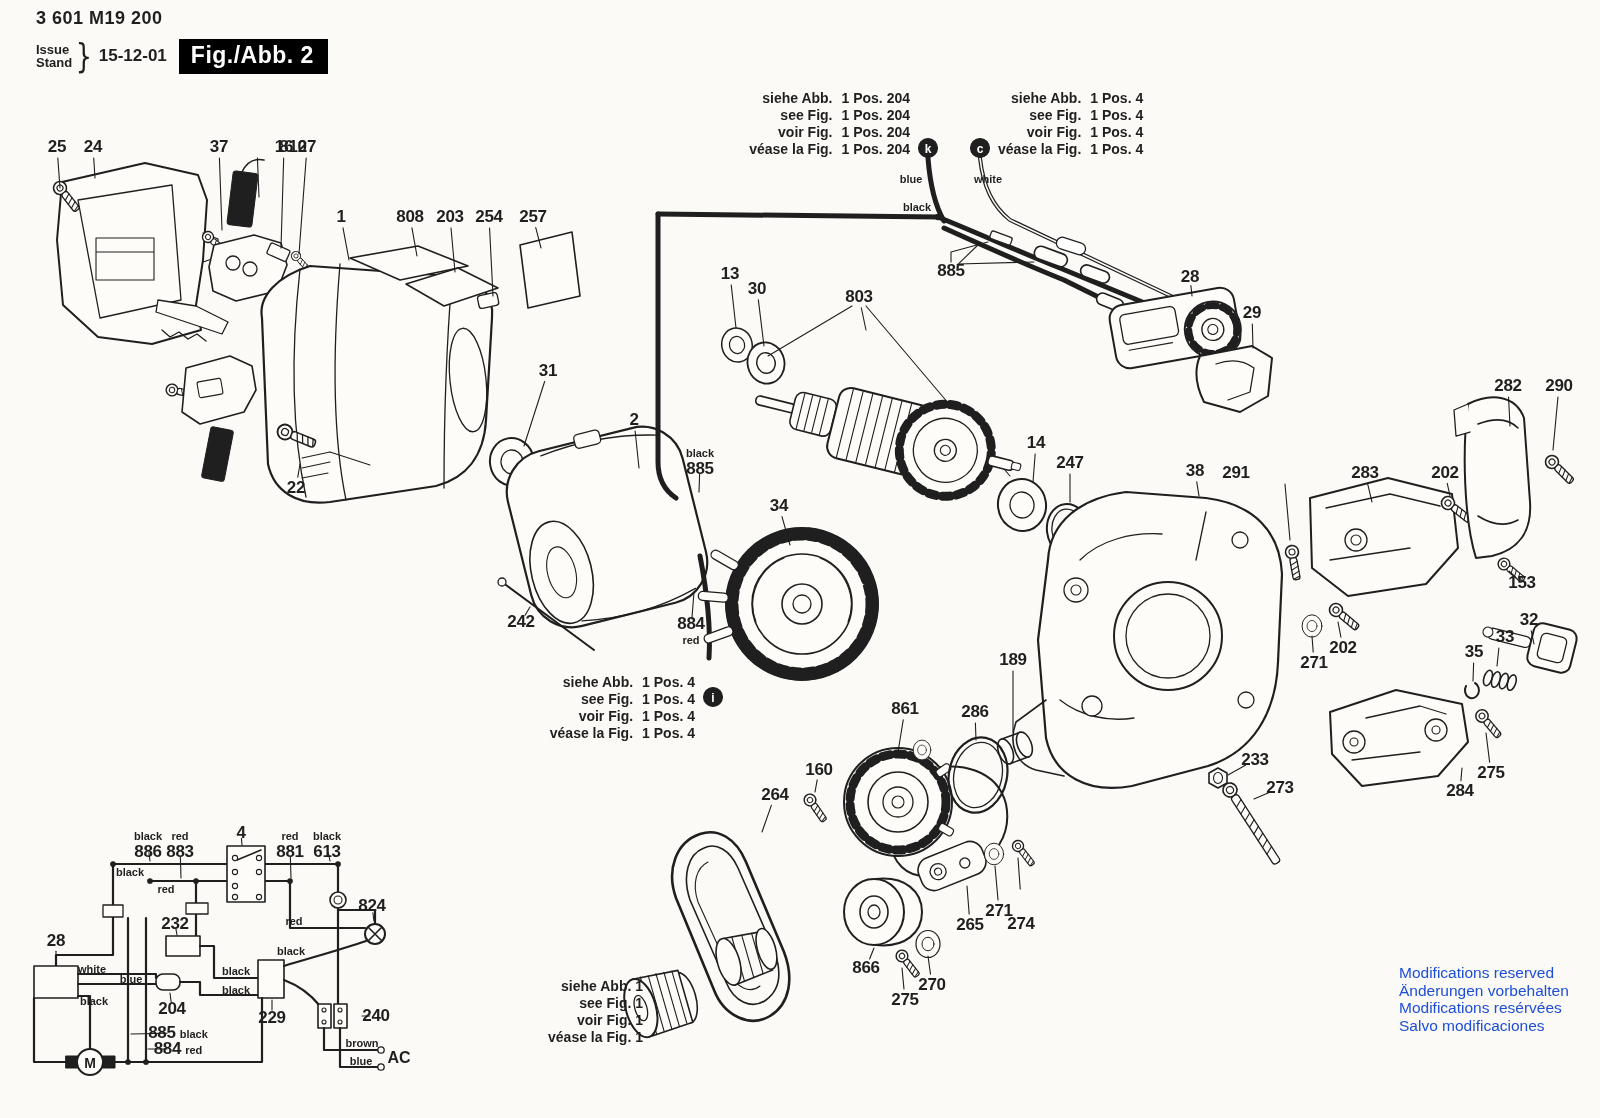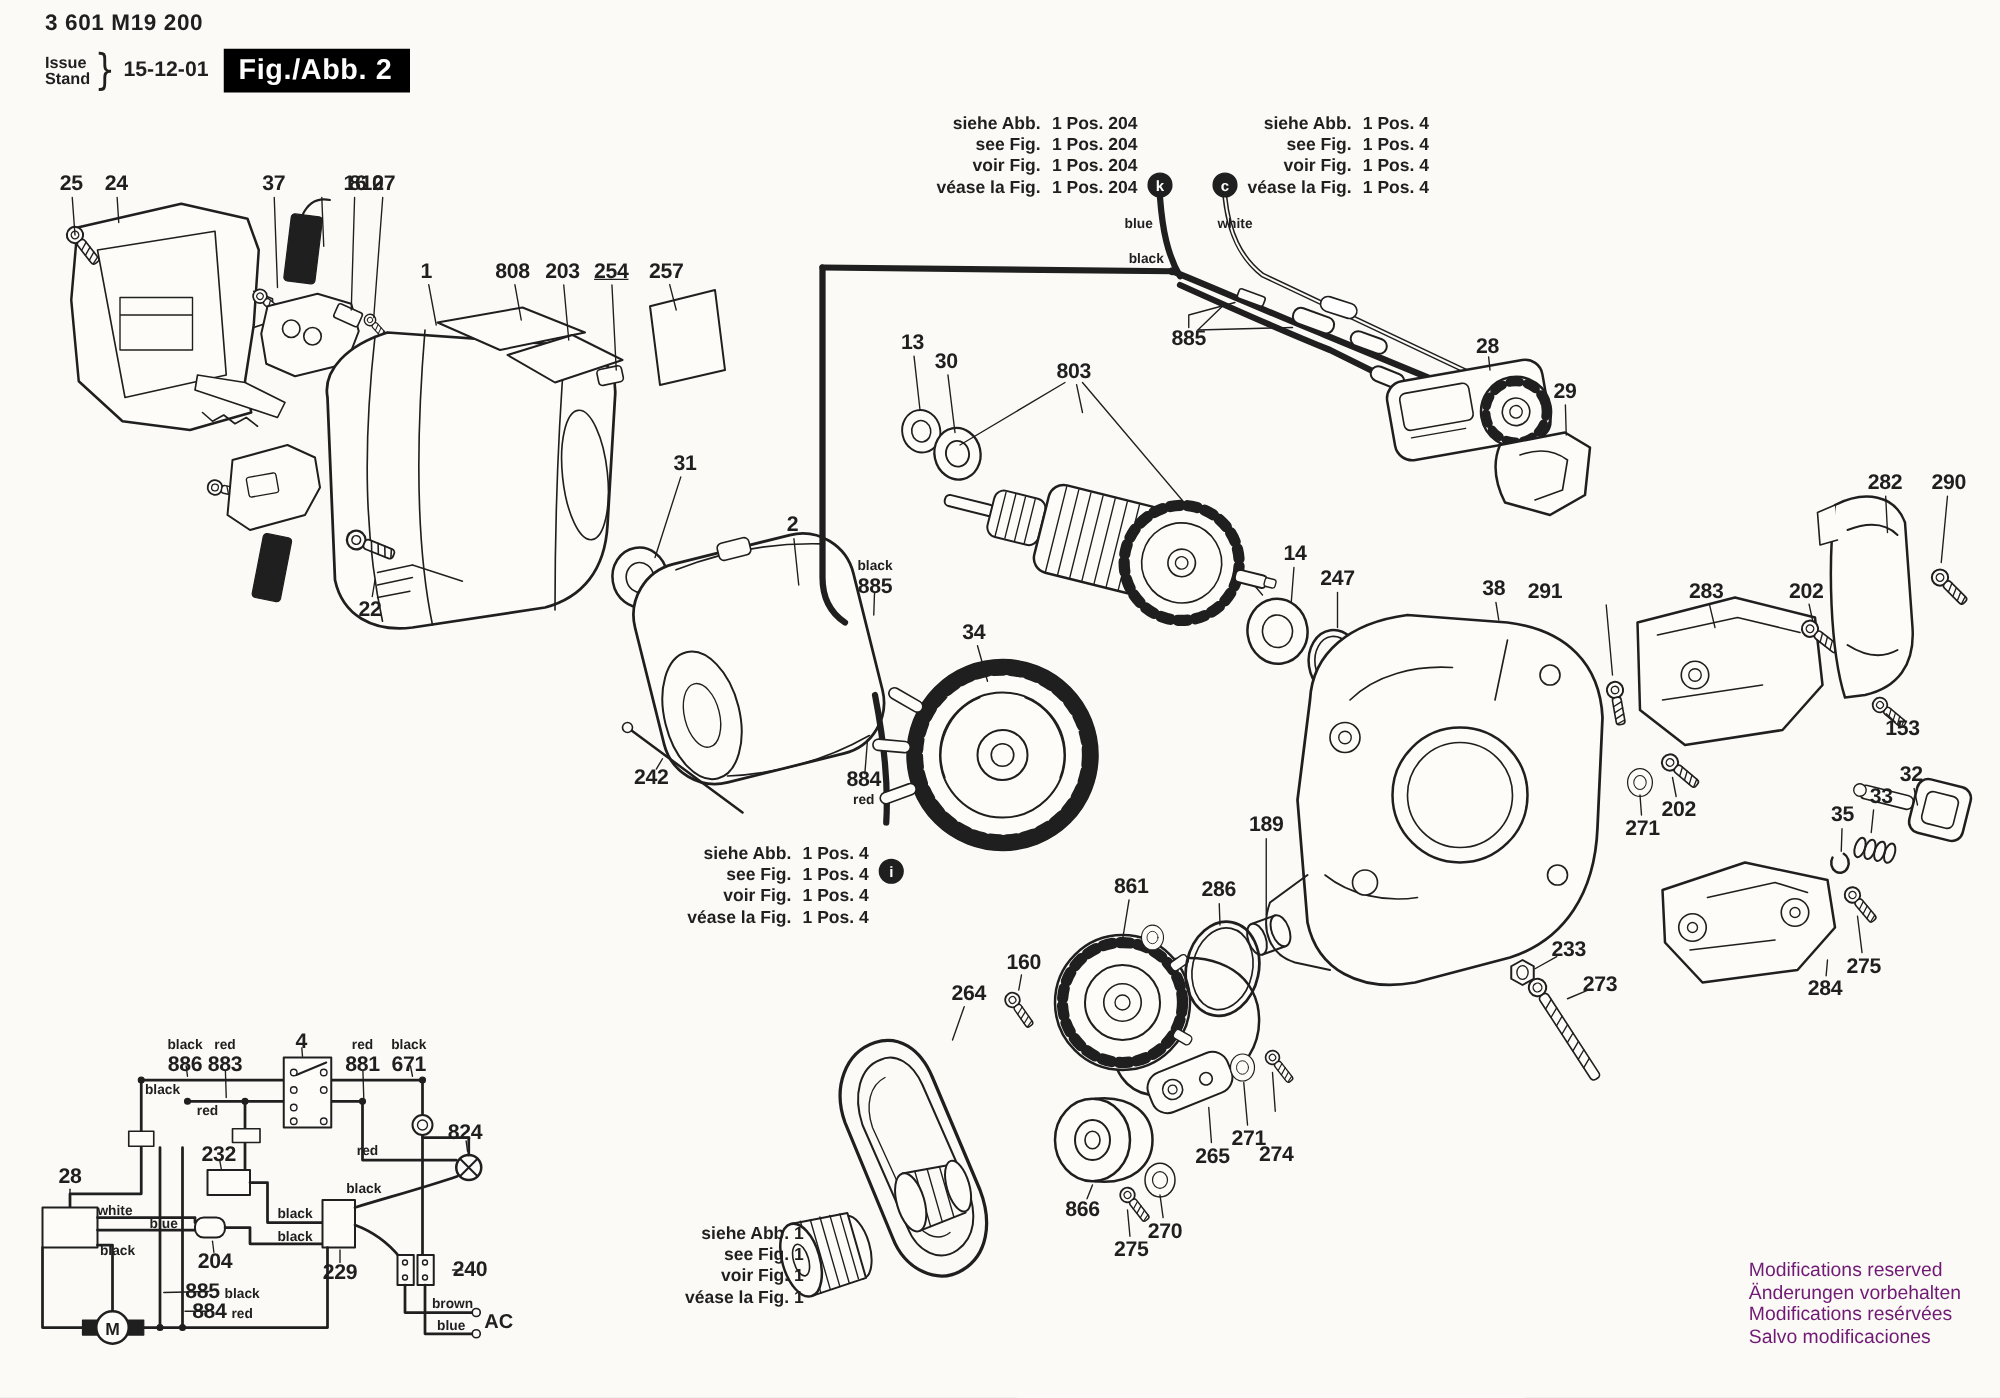--- a/index.html
+++ b/index.html
@@ -29,22 +29,22 @@
   #issue-words{font:700 13px "Liberation Sans",sans-serif;line-height:13px;text-align:left;}
   #brace{font:400 34px "DejaVu Sans",sans-serif;margin:0 4px 0 1px;transform:scaleX(.75);}
   #issue-date{font:700 17px "Liberation Sans",sans-serif;margin-right:12px;}
   #fig-box{background:#000;color:#fff;font:700 23px "Liberation Sans",sans-serif;
            padding:3px 14px 5px 12px;letter-spacing:0.5px;}
   
   .refblock{position:absolute;font:700 14px "Liberation Sans",sans-serif;line-height:17px;}
   .refrow{display:flex;justify-content:flex-end;gap:9px;}
   .refrow .lft{text-align:right;}
   .refblock.plain{text-align:right;}
-  #footer-block{position:absolute;left:1399px;top:1008px;font:400 15.5px "Liberation Sans",sans-serif;
-                line-height:17.5px;color:#701a75;}
+  #footer-block{position:absolute;left:1399px;top:964px;font:400 15.5px "Liberation Sans",sans-serif;
+                line-height:17.5px;color:#1d4ed8;}
 </style>
 </head>
 <body>
 
 <div id="page">
 
   <svg id="art" viewBox="0 0 1600 1118">
     <defs>
       <g id="washer">
           <ellipse rx="16" ry="18" class="f w15"></ellipse>
@@ -585,21 +585,21 @@
       </div>
       <div class="callout" style="left: 341px; top: 217px;">
         <span class="num">1</span>
       </div>
       <div class="callout" style="left: 410px; top: 217px;">
         <span class="num">808</span>
       </div>
       <div class="callout" style="left: 450px; top: 217px;">
         <span class="num">203</span>
       </div>
-      <div class="callout" style="left: 489px; top: 217px; text-decoration: underline;">
+      <div class="callout" style="left: 489px; top: 217px;">
         <span class="num">254</span>
       </div>
       <div class="callout" style="left: 533px; top: 217px;">
         <span class="num">257</span>
       </div>
       <div class="callout" style="left: 296px; top: 488px;">
         <span class="num">22</span>
       </div>
       <div class="callout" style="left: 548px; top: 371px;">
         <span class="num">31</span>
@@ -736,21 +736,21 @@
       </div>
       <div class="callout" style="left: 241px; top: 833px;">
         <span class="num">4</span>
       </div>
       <div class="callout" style="left: 290px; top: 846px;">
         <span class="sub">red</span>
         <span class="num">881</span>
       </div>
       <div class="callout" style="left: 327px; top: 846px;">
         <span class="sub">black</span>
-        <span class="num">671</span>
+        <span class="num">613</span>
       </div>
       <div class="callout" style="left: 175px; top: 924px;">
         <span class="num">232</span>
       </div>
       <div class="callout" style="left: 372px; top: 906px;">
         <span class="num">824</span>
       </div>
       <div class="callout" style="left: 56px; top: 941px;">
         <span class="num">28</span>
       </div>

